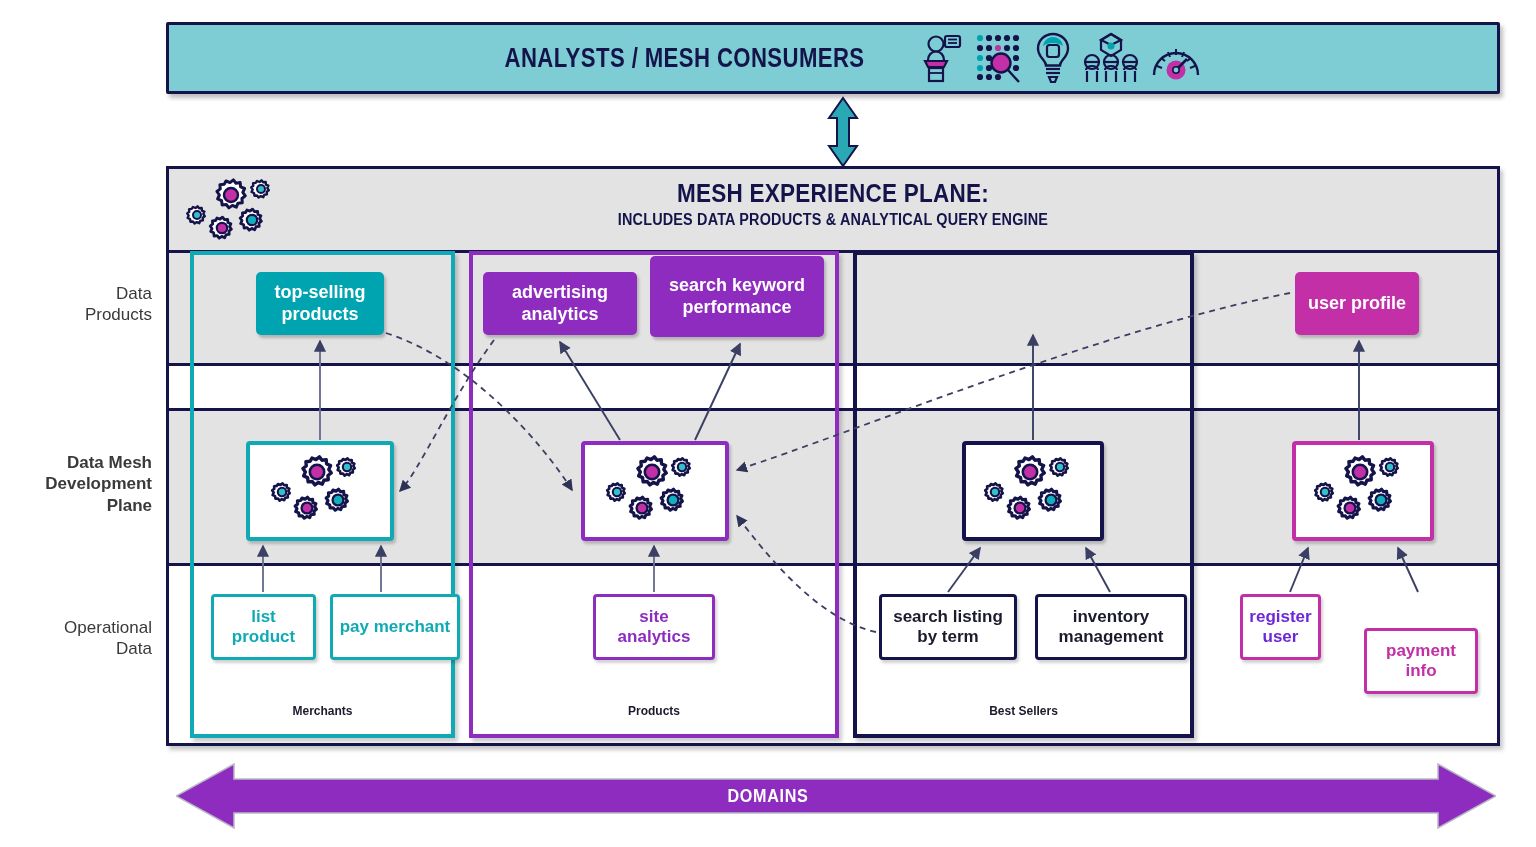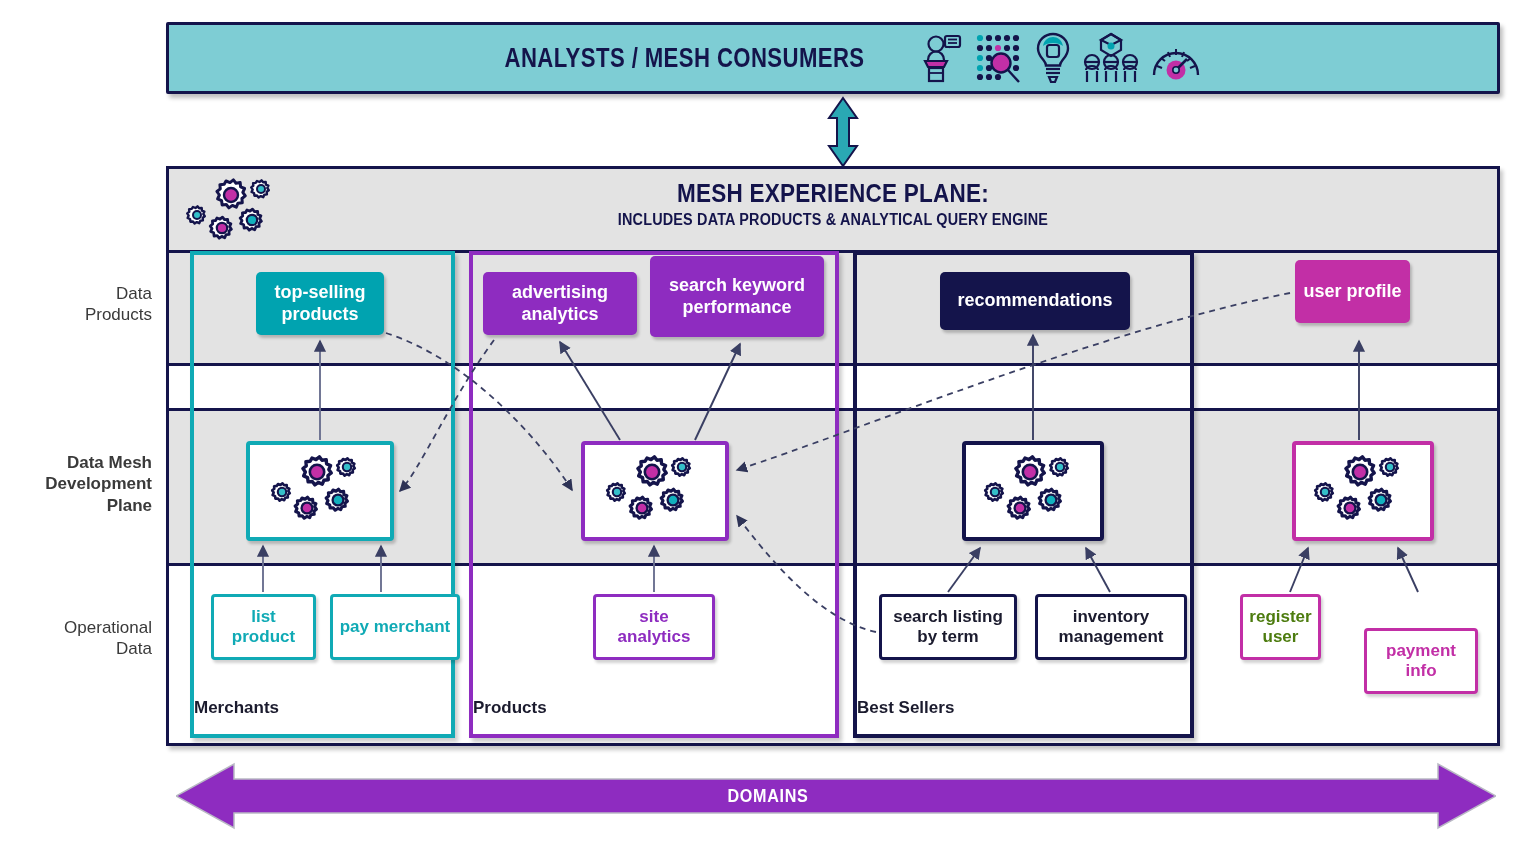--- a/index.html
+++ b/index.html
@@ -76,39 +76,39 @@
   #label-operational{ top:617px; width:150px; }
 
   
   .domain-col{
     position:absolute; top:251px; height:487px; z-index:5;
     background:transparent; border-style:solid; border-width:4px;
     box-shadow:3px 4px 4px rgba(0,0,0,.2);
   }
   .domain-name{
     position:absolute; bottom:16px; left:0; width:100%;
-    font-size:17px; font-weight:700; color:#1b1b2e;
+    text-align:center; font-size:12px; font-weight:700; color:#1b1b2e;
   }
   #col-merchants { left:190px;  width:265px; border-color:#10aab5; }
   #col-marketing { left:469px;  width:370px; border-color:#8e2cc0; }
   #col-bestsellers{ left:853px; width:341px; border-color:#14144b; }
   #col-users     { left:1216px; width:296px; border-color:#c22fa6; }
 
   
   .dp-box{
     position:absolute; z-index:9; border-radius:5px;
     color:#fff; font-size:18px; font-weight:700; line-height:1.2;
     display:flex; align-items:center; justify-content:center; text-align:center;
     box-shadow:2px 3px 3px rgba(0,0,0,.22); padding:4px 8px;
   }
   #dp-top-selling { left:256px; top:272px; width:128px; height:63px; background:#00a3b0; }
   #dp-advertising { left:483px; top:272px; width:154px; height:63px; background:#8e2cc0; }
   #dp-search-kw   { left:650px; top:256px; width:174px; height:81px; background:#8e2cc0; }
   #dp-recommend   { left:940px; top:272px; width:190px; height:58px; background:#14144b; }
-  #dp-user-profile{ left:1295px; top:260px; width:115px; height:63px; background:#c22fa6; }
+  #dp-user-profile{ left:1295px; top:272px; width:124px; height:63px; background:#c22fa6; }
 
   
   .gear-box{
     position:absolute; z-index:9; background:#ffffff;
     border-style:solid; border-width:4px; border-radius:4px;
     box-shadow:2px 3px 3px rgba(0,0,0,.2);
     display:flex; align-items:center; justify-content:center;
   }
   .gear-box svg{ display:block; }
   #gb-merchants { left:246px; top:441px; width:148px; height:100px; border-color:#10aab5; }
@@ -122,21 +122,21 @@
     border-style:solid; border-width:3px; border-radius:4px;
     font-size:17px; font-weight:700; line-height:1.2; text-align:center;
     display:flex; align-items:center; justify-content:center; padding:2px 6px;
     box-shadow:2px 3px 3px rgba(0,0,0,.18);
   }
   #op-list-product    { left:211px; top:594px; width:105px; height:66px; border-color:#10aab5; color:#10aab5; }
   #op-pay-merchant    { left:330px; top:594px; width:130px; height:66px; border-color:#10aab5; color:#10aab5; }
   #op-site-analytics  { left:593px; top:594px; width:122px; height:66px; border-color:#8e2cc0; color:#8e2cc0; }
   #op-search-listing  { left:879px; top:594px; width:138px; height:66px; border-color:#14144b; color:#1b1b2e; }
   #op-inventory       { left:1035px; top:594px; width:152px; height:66px; border-color:#14144b; color:#1b1b2e; }
-  #op-register-user   { left:1240px; top:594px; width:81px; height:66px; border-color:#c22fa6; color:#4d7c0f; }
+  #op-register-user   { left:1240px; top:594px; width:81px; height:66px; border-color:#c22fa6; color:#6d28d9; }
   #op-payment-info    { left:1364px; top:594px; width:114px; height:66px; border-color:#c22fa6; color:#c22fa6;margin-top:34px; }
 
   
   #arrows{ position:absolute; left:0; top:0; width:1536px; height:847px; z-index:12; pointer-events:none; }
 
   
   #domains-arrow{
     position:absolute; left:176px; top:762px; width:1320px; height:68px; z-index:10;
   }
   #domains-label{
@@ -301,21 +301,20 @@
   <div class="domain-col" id="col-marketing">
     <span class="domain-name">Products</span>
   </div>
   <div class="domain-col" id="col-bestsellers">
     <span class="domain-name">Best Sellers</span>
   </div>
 
   <div class="dp-box" id="dp-top-selling">top-selling products</div>
   <div class="dp-box" id="dp-advertising">advertising analytics</div>
   <div class="dp-box" id="dp-search-kw">search keyword performance</div>
-  <div class="dp-box" id="dp-recommend">recommendations</div>
   <div class="dp-box" id="dp-user-profile">user profile</div>
 
   <div class="gear-box" id="gb-merchants">
     <svg width="120" height="78" viewBox="0 0 120 78">
       <g stroke="#14144b" stroke-width="3.4" fill="#fff" stroke-linejoin="round">
         <path d="M52 6l4 1.6 3.4-2.7 2.6 3.3 4.2-.6.4 4.3 4 1.6-1.8 3.9 2.5 3.5-3.4 2.6.4 4.2-4.3.5-1.7 4-3.9-1.8-3.5 2.5-2.6-3.4-4.2.4-.5-4.3-4-1.7 1.8-3.9-2.5-3.5 3.4-2.6-.4-4.2 4.3-.5z"></path>
       </g>
       <circle cx="57" cy="20" r="7.2" fill="#c22fa6" stroke="#14144b" stroke-width="2.6"></circle>
       <g stroke="#14144b" stroke-width="2.6" fill="#fff" stroke-linejoin="round">
         <path d="M83 7l2.5 1 2-1.7 1.6 2 2.6-.3.2 2.6 2.5 1-1.1 2.4 1.5 2.2-2.1 1.6.2 2.6-2.6.3-1.1 2.5-2.4-1.1-2.2 1.5-1.6-2.1-2.6.2-.3-2.6-2.5-1.1 1.1-2.4-1.5-2.2 2.1-1.6-.2-2.6 2.6-.3z"></path>

